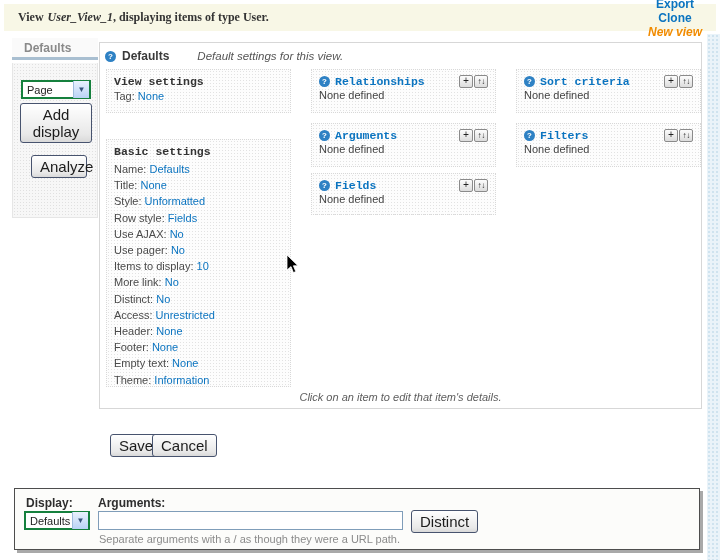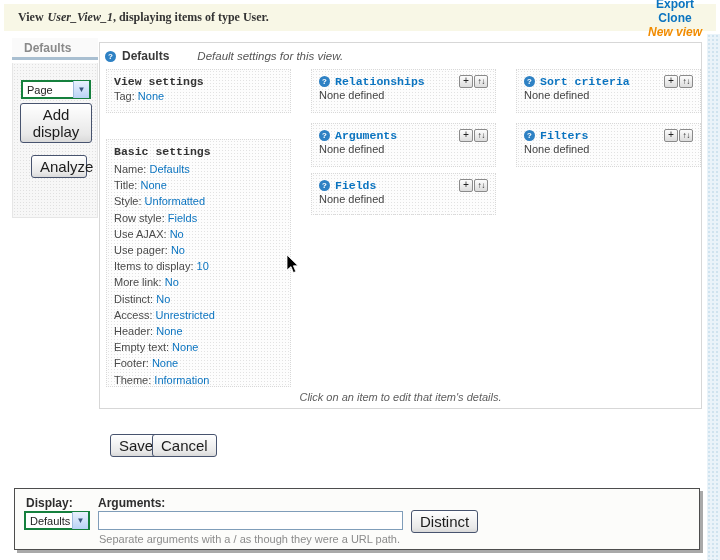--- a/index.html
+++ b/index.html
@@ -146,22 +146,22 @@
     <div class="srow"><span class="lbl">Title:</span> <a>None</a></div>
     <div class="srow"><span class="lbl">Style:</span> <a>Unformatted</a></div>
     <div class="srow"><span class="lbl">Row style:</span> <a>Fields</a></div>
     <div class="srow"><span class="lbl">Use AJAX:</span> <a>No</a></div>
     <div class="srow"><span class="lbl">Use pager:</span> <a>No</a></div>
     <div class="srow"><span class="lbl">Items to display:</span> <a>10</a></div>
     <div class="srow"><span class="lbl">More link:</span> <a>No</a></div>
     <div class="srow"><span class="lbl">Distinct:</span> <a>No</a></div>
     <div class="srow"><span class="lbl">Access:</span> <a>Unrestricted</a></div>
     <div class="srow"><span class="lbl">Header:</span> <a>None</a></div>
+    <div class="srow"><span class="lbl">Footer:</span> <a>None</a></div>
     <div class="srow"><span class="lbl">Empty text:</span> <a>None</a></div>
-    <div class="srow"><span class="lbl">Footer:</span> <a>None</a></div>
     <div class="srow"><span class="lbl">Theme:</span> <a>Information</a></div>
   </div>
 
   <div class="section-box" style="left:211px; top:26px; height:44px;">
     <div class="sec-head">
       <span class="help-icon">?</span>
       <a class="sec-title-link">Relationships</a>
       <span class="sec-btns">
         <span class="mini-btn">+</span>
         <span class="mini-btn updown">↑↓</span>

